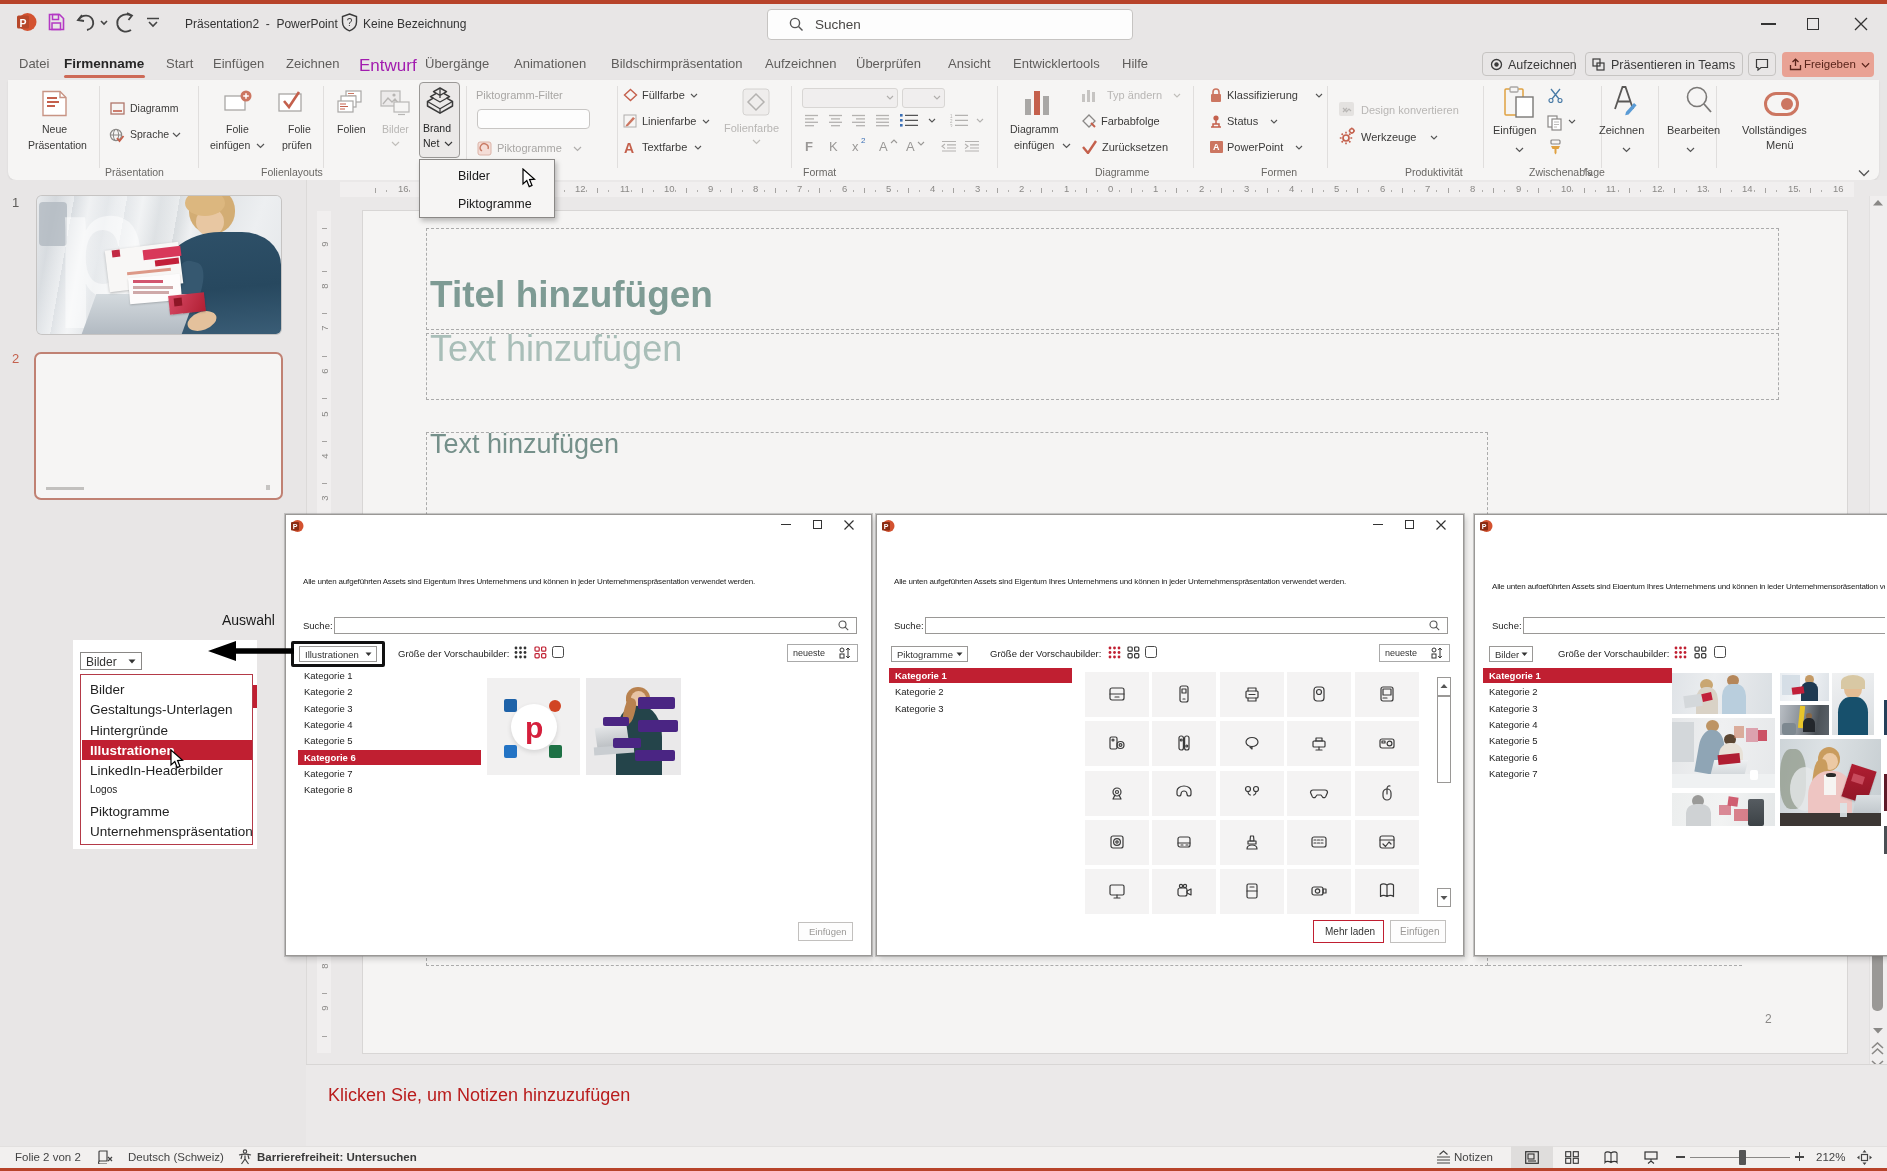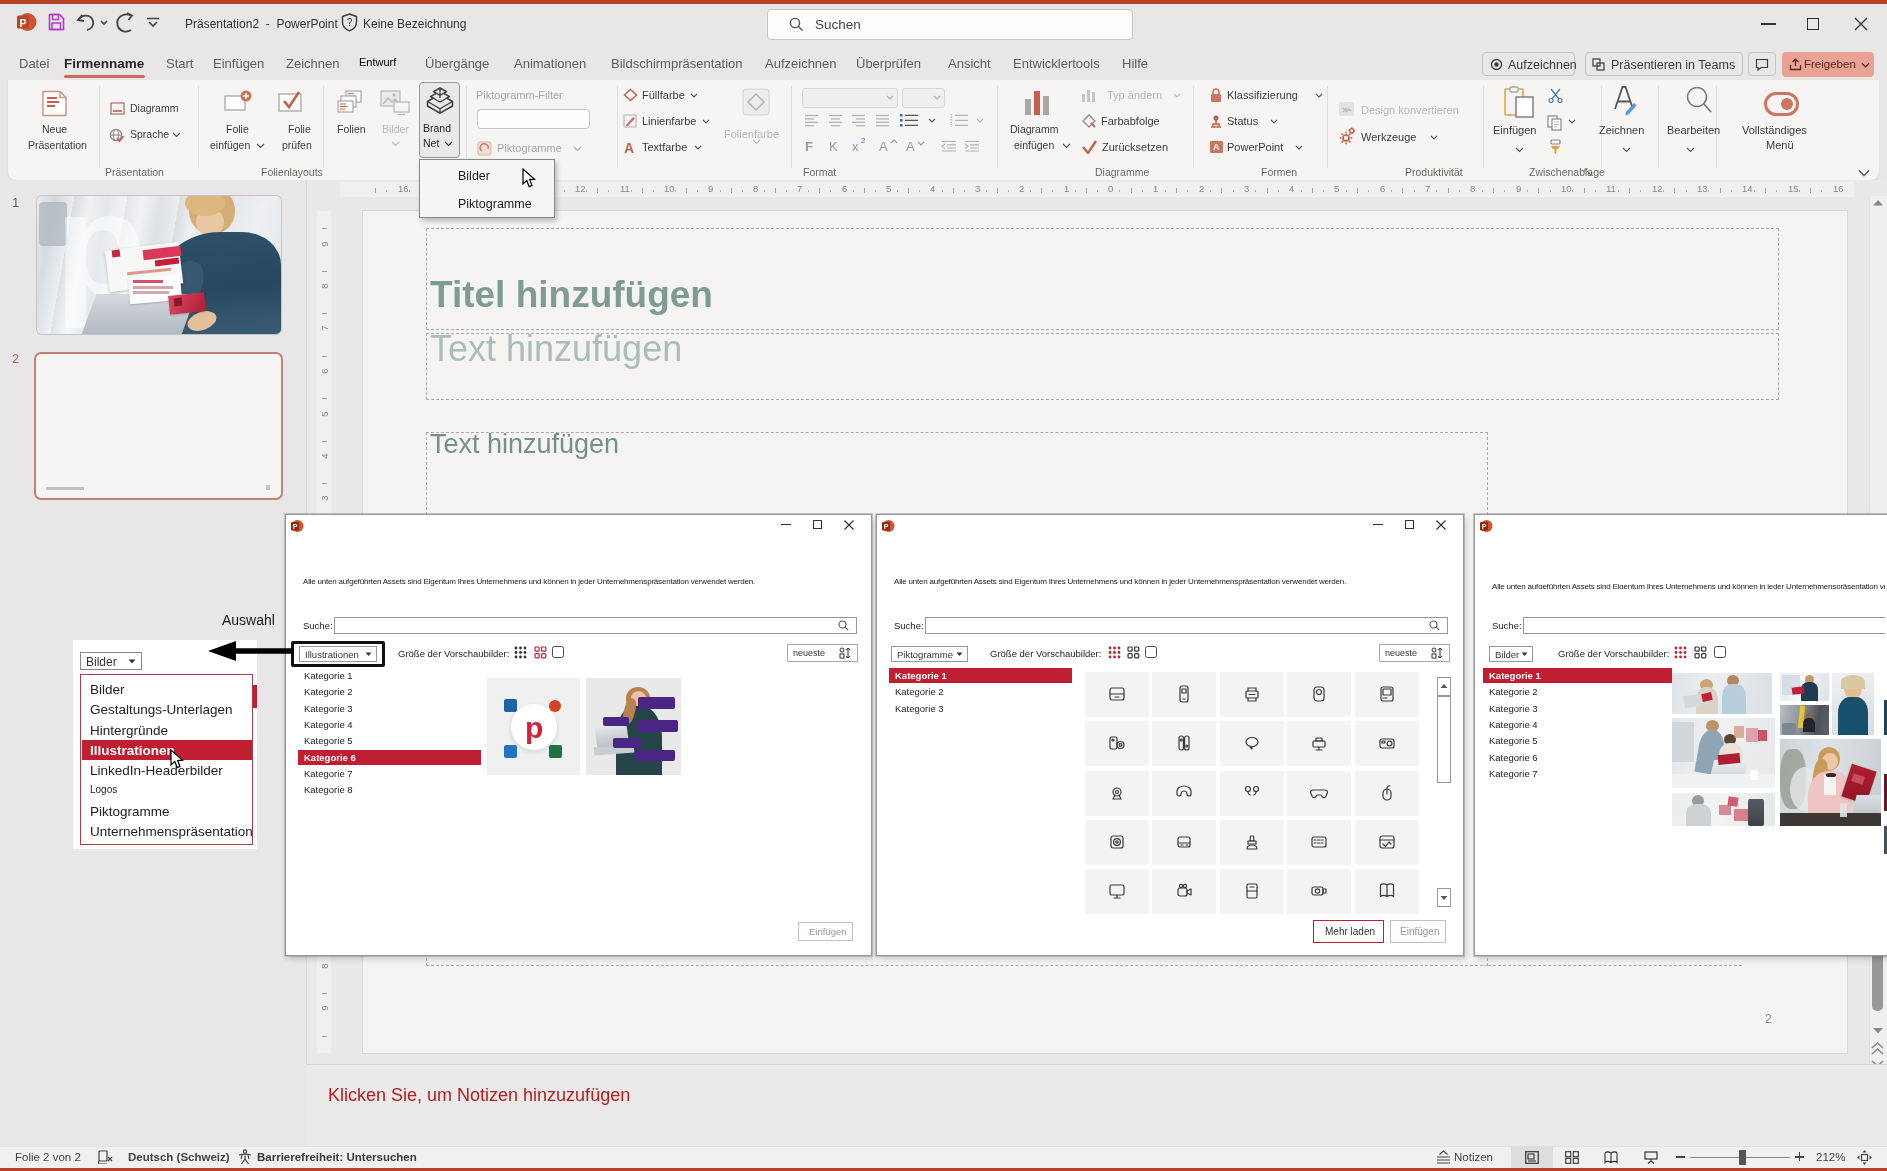--- a/index.html
+++ b/index.html
@@ -47,21 +47,21 @@
 <div class="ab" style="left:1761px;top:23px;width:15px;height:1.6px;background:#333;"></div>
 <div class="ab" style="left:1807px;top:18px;width:12px;height:12px;border:1.4px solid #333;"></div>
 <svg class="ab" style="left:1854px;top:17px" width="14" height="14" viewBox="0 0 14 14">
 <path d="M1 1 L13 13 M13 1 L1 13" stroke="#333" stroke-width="1.3"></path>
   </svg>
 <div class="ab" style="left:19px;top:56px;font-size:13px;color:#5f5d5b;font-weight:normal;white-space:nowrap;">Datei</div>
 <div class="ab" style="left:64px;top:56px;font-size:13.5px;color:#262626;font-weight:bold;white-space:nowrap;">Firmenname</div>
 <div class="ab" style="left:166px;top:56px;font-size:13px;color:#5f5d5b;font-weight:normal;white-space:nowrap;">Start</div>
 <div class="ab" style="left:213px;top:56px;font-size:13px;color:#5f5d5b;font-weight:normal;white-space:nowrap;">Einfügen</div>
 <div class="ab" style="left:286px;top:56px;font-size:13px;color:#5f5d5b;font-weight:normal;white-space:nowrap;">Zeichnen</div>
-<div class="ab" style="left:359px;top:56px;font-size:11px;color:#000000;font-weight:normal;white-space:nowrap;">Entwurf</div>
+<div class="ab" style="left:359px;top:56px;font-size:17px;color:#a21caf;font-weight:normal;white-space:nowrap;">Entwurf</div>
 <div class="ab" style="left:425px;top:56px;font-size:13px;color:#5f5d5b;font-weight:normal;white-space:nowrap;">Übergänge</div>
 <div class="ab" style="left:514px;top:56px;font-size:13px;color:#5f5d5b;font-weight:normal;white-space:nowrap;">Animationen</div>
 <div class="ab" style="left:611px;top:56px;font-size:13px;color:#5f5d5b;font-weight:normal;white-space:nowrap;">Bildschirmpräsentation</div>
 <div class="ab" style="left:765px;top:56px;font-size:13px;color:#5f5d5b;font-weight:normal;white-space:nowrap;">Aufzeichnen</div>
 <div class="ab" style="left:856px;top:56px;font-size:13px;color:#5f5d5b;font-weight:normal;white-space:nowrap;">Überprüfen</div>
 <div class="ab" style="left:948px;top:56px;font-size:13px;color:#5f5d5b;font-weight:normal;white-space:nowrap;">Ansicht</div>
 <div class="ab" style="left:1013px;top:56px;font-size:13px;color:#5f5d5b;font-weight:normal;white-space:nowrap;">Entwicklertools</div>
 <div class="ab" style="left:1122px;top:56px;font-size:13px;color:#5f5d5b;font-weight:normal;white-space:nowrap;">Hilfe</div>
 <div class="ab" style="left:64px;top:75px;width:81px;height:3px;background:#cd6a57;border-radius:2px;"></div>
 <div class="ab" style="left:1482px;top:52px;width:93px;height:24px;border:1px solid #c6c4c2;border-radius:4px;"></div>
@@ -223,21 +223,21 @@
   </svg>
 <div class="ab" style="left:624px;top:140px;font-size:14px;font-weight:bold;color:#c4604c;">A</div>
 <div class="ab" style="left:642px;top:141px;font-size:11px;color:#3b3a39;font-weight:normal;white-space:nowrap;">Textfarbe</div>
 <svg class="ab" style="left:694px;top:145px" width="8" height="6" viewBox="0 0 8 6">
     <path d="M1 1 l3 3 l3-3" fill="none" stroke="#555" stroke-width="1.1"></path>
   </svg>
 <svg class="ab" style="left:742px;top:88px" width="28" height="28" viewBox="0 0 28 28">
 <rect x="1" y="1" width="26" height="26" rx="3" fill="#efedec" stroke="#d4d2d0" stroke-width="1"></rect>
 <path d="M14 6 L22 14 L14 22 L6 14 Z" fill="none" stroke="#b4b2b0" stroke-width="1.5"></path>
   </svg>
-<div class="ab" style="left:724px;top:122px;font-size:11px;color:#b8b6b4;font-weight:normal;white-space:nowrap;margin-top:6px;">Folienfarbe</div>
+<div class="ab" style="left:724px;top:122px;font-size:11px;color:#b8b6b4;font-weight:normal;white-space:nowrap;">Folienfarbe</div>
 <svg class="ab" style="left:752px;top:139px" width="9" height="6" viewBox="0 0 9 6">
     <path d="M1 1 l3.5 3.5 L8 1" fill="none" stroke="#c0beba" stroke-width="1.2"></path>
   </svg>
 <div class="ab" style="left:802px;top:88px;width:96px;height:20px;background:#f0eeee;border:1px solid #d8d6d4;border-radius:3px;"></div>
 <svg class="ab" style="left:886px;top:95px" width="8" height="6" viewBox="0 0 8 6">
     <path d="M1 1 l3 3 l3-3" fill="none" stroke="#b0aeac" stroke-width="1.1"></path>
   </svg>
 <div class="ab" style="left:902px;top:88px;width:43px;height:20px;background:#f0eeee;border:1px solid #d8d6d4;border-radius:3px;"></div>
 <svg class="ab" style="left:933px;top:95px" width="8" height="6" viewBox="0 0 8 6">
     <path d="M1 1 l3 3 l3-3" fill="none" stroke="#b0aeac" stroke-width="1.1"></path>
@@ -756,21 +756,21 @@
 <div class="ab" style="left:34px;top:352px;width:249px;height:148px;background:#f6f5f4;border:2.5px solid #c08173;border-radius:7px;"></div>
 <div class="ab" style="left:46px;top:487px;width:38px;height:2.5px;background:#c2c0be;"></div>
 <div class="ab" style="left:266px;top:485px;width:4px;height:5px;background:#c6c4c2;"></div>
 <div class="ab" style="left:0;top:1146px;width:1887px;height:22px;background:#f2f0ef;border-top:1px solid #e2e0df;"></div>
 <div class="ab" style="left:0;top:1168px;width:1887px;height:3px;background:#b7432a;"></div>
 <div class="ab" style="left:15px;top:1151px;font-size:11.5px;color:#444;font-weight:normal;white-space:nowrap;">Folie 2 von 2</div>
 <svg class="ab" style="left:98px;top:1150px" width="15" height="14" viewBox="0 0 15 14">
 <path d="M1 12 V2 a1 1 0 0 1 1-1 h7 v10 h-7 a1.5 1.5 0 0 0 0 3 h7" fill="none" stroke="#444" stroke-width="1.2"></path>
 <path d="M10 7 l4 4 M14 7 l-4 4" stroke="#444" stroke-width="1.2"></path>
   </svg>
-<div class="ab" style="left:128px;top:1151px;font-size:11.5px;color:#444;font-weight:bold;white-space:nowrap;">Deutsch (Schweiz)</div>
+<div class="ab" style="left:128px;top:1151px;font-size:11.5px;color:#444;font-weight:normal;white-space:nowrap;">Deutsch (Schweiz)</div>
 <svg class="ab" style="left:237px;top:1149px" width="16" height="16" viewBox="0 0 16 16">
 <circle cx="8" cy="2.6" r="1.7" fill="none" stroke="#444" stroke-width="1.1"></circle>
 <path d="M2 6 Q8 4.2 14 6 M8 6.5 V10 M8 10 L4.5 15 M8 10 L11.5 15 M5 6.2 L4 10 M11 6.2 L12 10" fill="none" stroke="#444" stroke-width="1.2"></path>
   </svg>
 <div class="ab" style="left:257px;top:1151px;font-size:11.5px;color:#3a3a3a;font-weight:bold;white-space:nowrap;">Barrierefreiheit: Untersuchen</div>
 <svg class="ab" style="left:1436px;top:1150px" width="15" height="14" viewBox="0 0 15 14">
 <path d="M1 13 h13 M1 10 h13 M1 7 h13" stroke="#444" stroke-width="1.2"></path>
 <path d="M3.5 4.5 L7.5 1 L11.5 4.5" fill="none" stroke="#444" stroke-width="1.2"></path>
   </svg>
 <div class="ab" style="left:1454px;top:1151px;font-size:11.5px;color:#444;font-weight:normal;white-space:nowrap;">Notizen</div>

